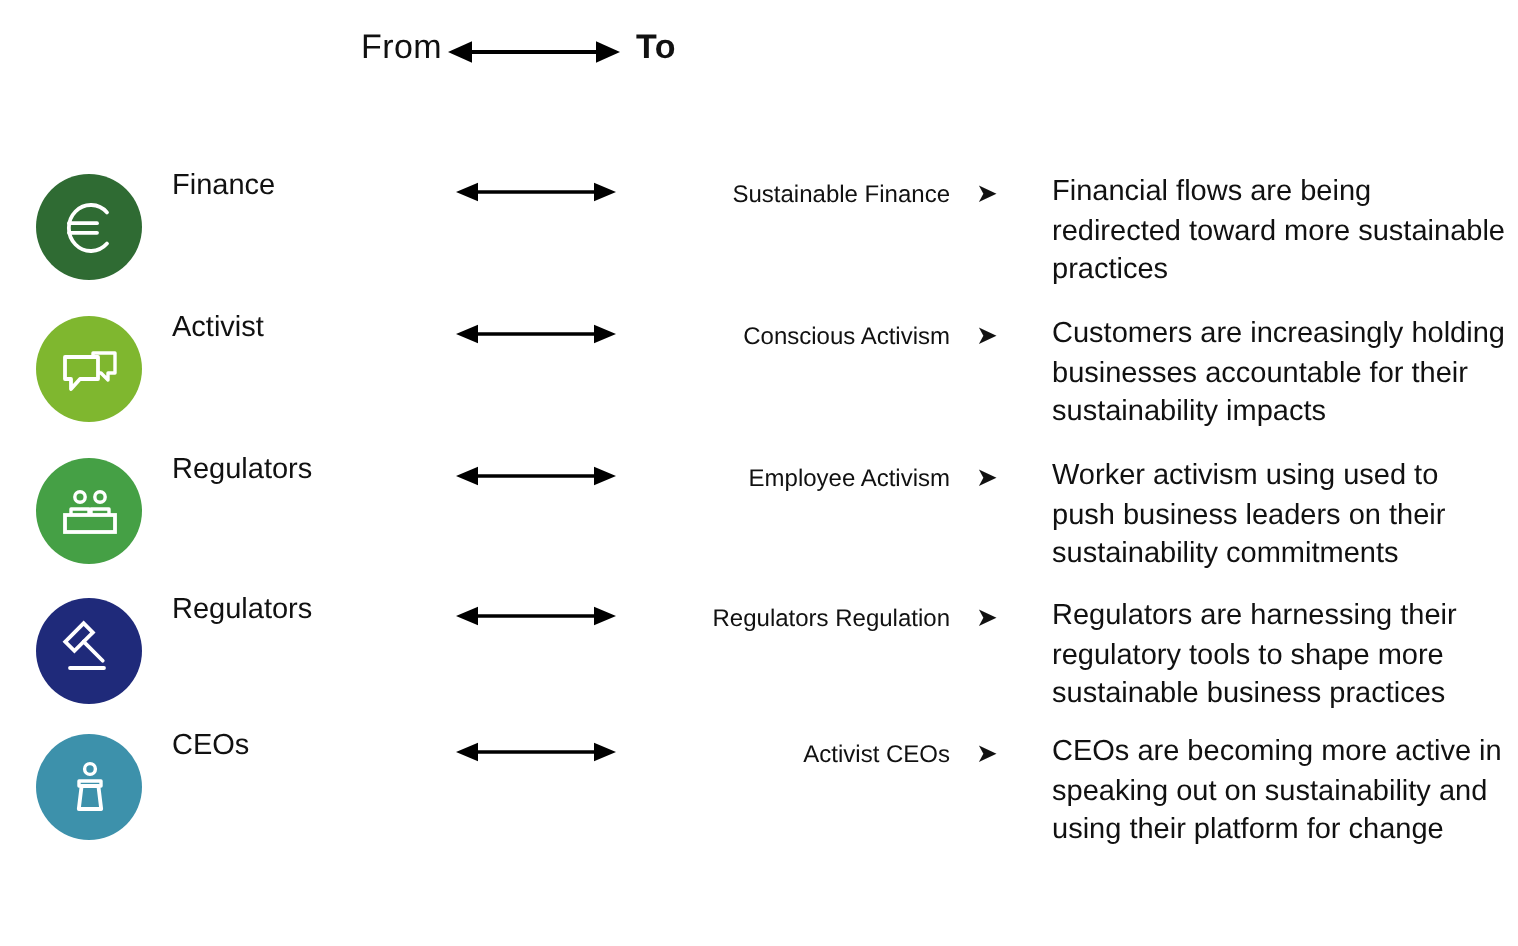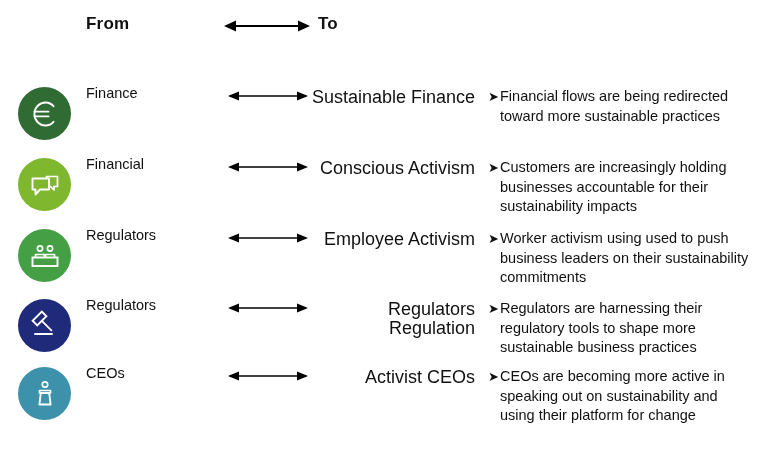--- a/index.html
+++ b/index.html
@@ -24,23 +24,23 @@
     left: 0;
     top: 14px;
     width: 759px;
     height: 30px;
   }
   .header-from {
     position: absolute;
     left: 86px;
     top: 0;
     width: 135px;
-    text-align: left;
+    text-align: right;
     font-size: 17px;
-    font-weight: bold;
+    font-weight: normal;
     letter-spacing: .2px;
     color: #111111;
   }
   .header-to {
     position: absolute;
     left: 318px;
     top: 0;
     font-size: 17px;
     font-weight: bold;
     letter-spacing: .2px;
@@ -89,40 +89,40 @@
     position: absolute;
     left: 228px;
     width: 80px;
     height: 14px;
   }
   .to-label {
     position: absolute;
     left: 300px;
     width: 175px;
     text-align: right;
-    font-size: 18px;
+    font-size: 12px;
     line-height: 19px;
     color: #111111;
   }
   .desc-wrap {
     position: absolute;
     left: 488px;
     width: 266px;
   }
   .bullet-marker {
     position: absolute;
     left: 0;
     top: 0;
     width: 18px;
     font-size: 13px;
     line-height: 19px;
     color: #111111;
   }
   .desc-text {
-    margin-left: 12px;
+    margin-left: 38px;
     font-size: 14.5px;
     line-height: 19.5px;
     color: #111111;
   }
 
   
   .row-0 { top: 84px; }
   .row-1 { top: 155px; }
   .row-2 { top: 226px; }
   .row-3 { top: 296px; }
@@ -179,21 +179,21 @@
 </div>
 
 <div class="row row-1">
   <div class="icon-circle" style="background:#7fb72f">
     <svg width="34" height="34" viewBox="0 0 34 34" aria-hidden="true">
       <path d="M18.5 8.5 H29.5 V18.5 H26 V22 L22.5 18.5 H18.5 Z" fill="none" stroke="#ffffff" stroke-width="1.7" stroke-linejoin="round"></path>
       <path d="M4.5 10.5 H21 V21.5 H12 L7.5 26.5 V21.5 H4.5 Z" fill="#7fb72f" stroke="#ffffff" stroke-width="1.9" stroke-linejoin="round"></path>
     </svg>
   </div>
 
-  <div class="from-label">Financial</div>
+  <div class="from-label">Activist</div>
 
   <div class="row-arrow">
     <svg class="arrow-svg" width="80" height="14" viewBox="0 0 80 14" aria-hidden="true">
       <line x1="7" y1="7" x2="73" y2="7" stroke="#000000" stroke-width="1.7"></line>
       <polygon points="0,7 11,2.4 11,11.6" fill="#000000"></polygon>
       <polygon points="80,7 69,2.4 69,11.6" fill="#000000"></polygon>
     </svg>
   </div>
 
   <div class="to-label">Conscious Activism</div>

